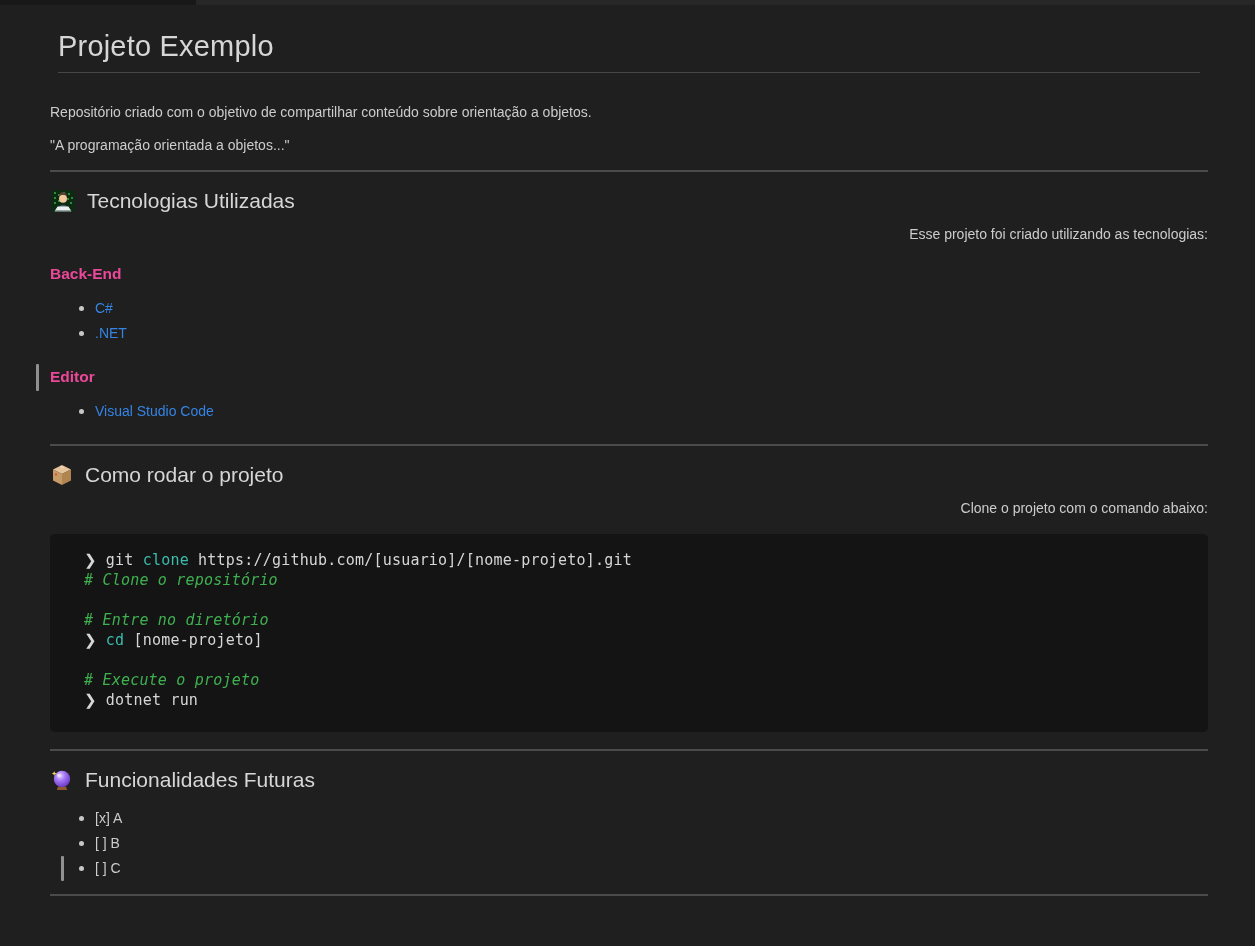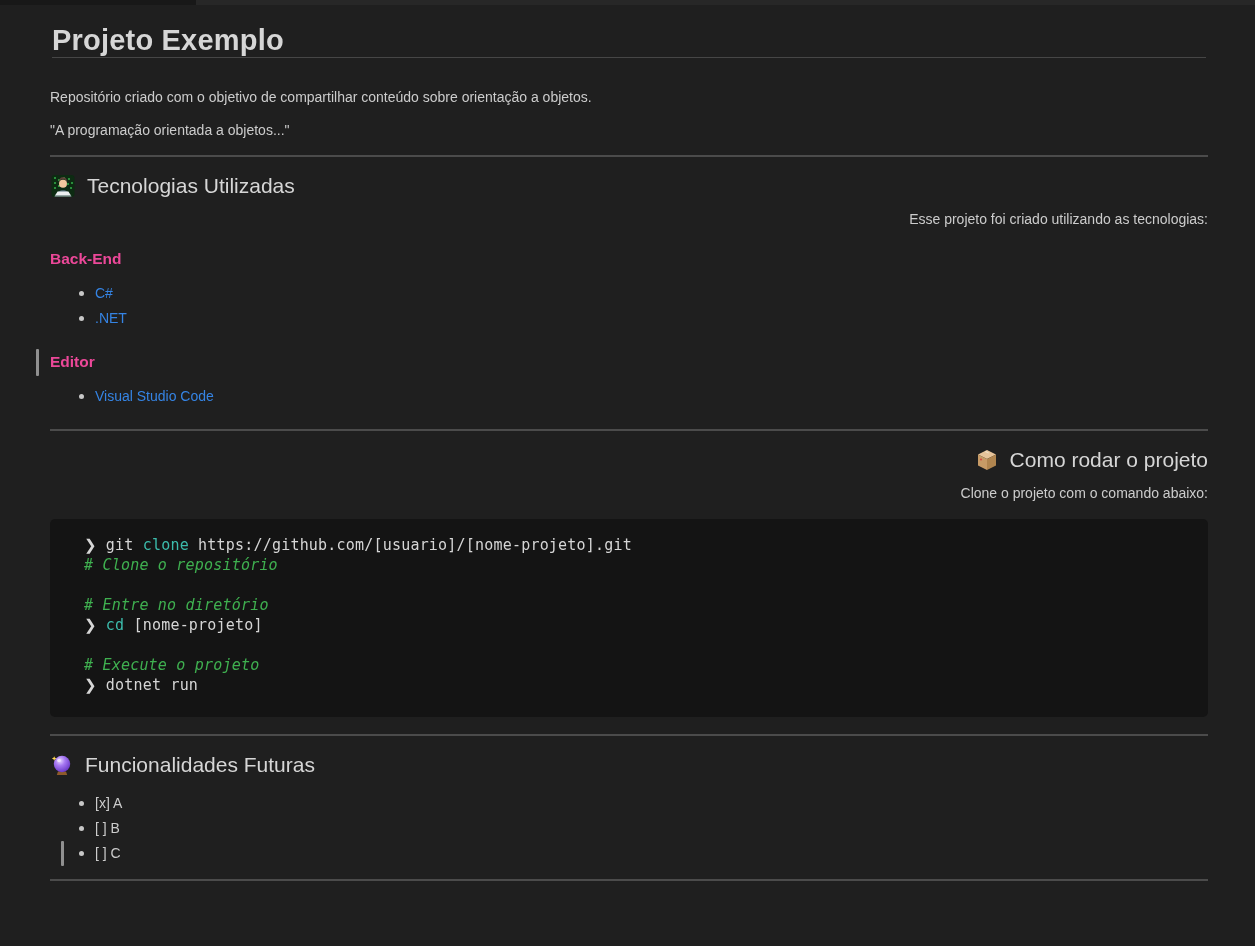--- a/index.html
+++ b/index.html
@@ -17,22 +17,22 @@
     background:var(--background);
     color:var(--text);
     font-family:"Liberation Sans",sans-serif;
   }
   .topbar{height:5px;display:flex;}
   .topbar-notch{width:196px;background:var(--notch);}
   .topbar-rest{flex:1;background:var(--topbar);}
   .content{padding:0 47px 20px 50px;}
 
   h1.page-title{
-    margin:2px;padding:16px 0 0;border-bottom:1px solid var(--title-rule);
-    font-size:29px;line-height:34px;font-weight:700;color:var(--heading);
+    margin:8px;padding:16px 0 9px;border-bottom:1px solid var(--title-rule);
+    font-size:29px;line-height:34px;font-weight:400;color:var(--heading);
     letter-spacing:.2px;
   }
   p.doc-intro{margin:30px 0 0;font-size:14px;line-height:18px;}
   h2.md-h2{margin:0;font-size:21px;line-height:26px;font-weight:400;color:var(--heading);}
   .h2-descricao{margin-top:25px;}
   p.quote{margin:15px 0 0;font-size:14px;line-height:18px;}
   hr.rule{border:0;border-top:2px solid var(--rule);height:0;}
   .rule-1{margin:16px 0 0;}
   .rule-2{margin:20px 0 0;}
   .rule-3{margin:17px 0 0;}
@@ -58,21 +58,21 @@
     color:var(--code-text);white-space:normal;
   }
   .ln{display:block;white-space:pre;min-height:20px;letter-spacing:.2px;}
   .ln .comment-text{color:var(--code-comment);font-style:italic;}
   .ln .accent{color:var(--code-accent);}
   .ln .prompt{font-weight:700;margin-right:9px;font-family:"DejaVu Sans","DejaVu Sans Mono",monospace;}
 
   .indicator{position:absolute;width:3px;border-radius:1px;background:var(--indicator);}
   .indicator-editor{left:-14px;top:-4px;height:27px;}
   .indicator-task{left:11px;top:0;height:25px;}
-  .h2-como{margin-top:16px;justify-content:flex-end;}
+  .h2-como{margin-top:16px;}
   .h2-futuras{margin-top:17px;}
   .intro-como{margin-top:12px;}
   ul.task-list{margin:12px 0 0;}
 </style>
 </head>
 <body>
 
 <div class="topbar">
   <div class="topbar-notch"></div>
   <div class="topbar-rest"></div>

